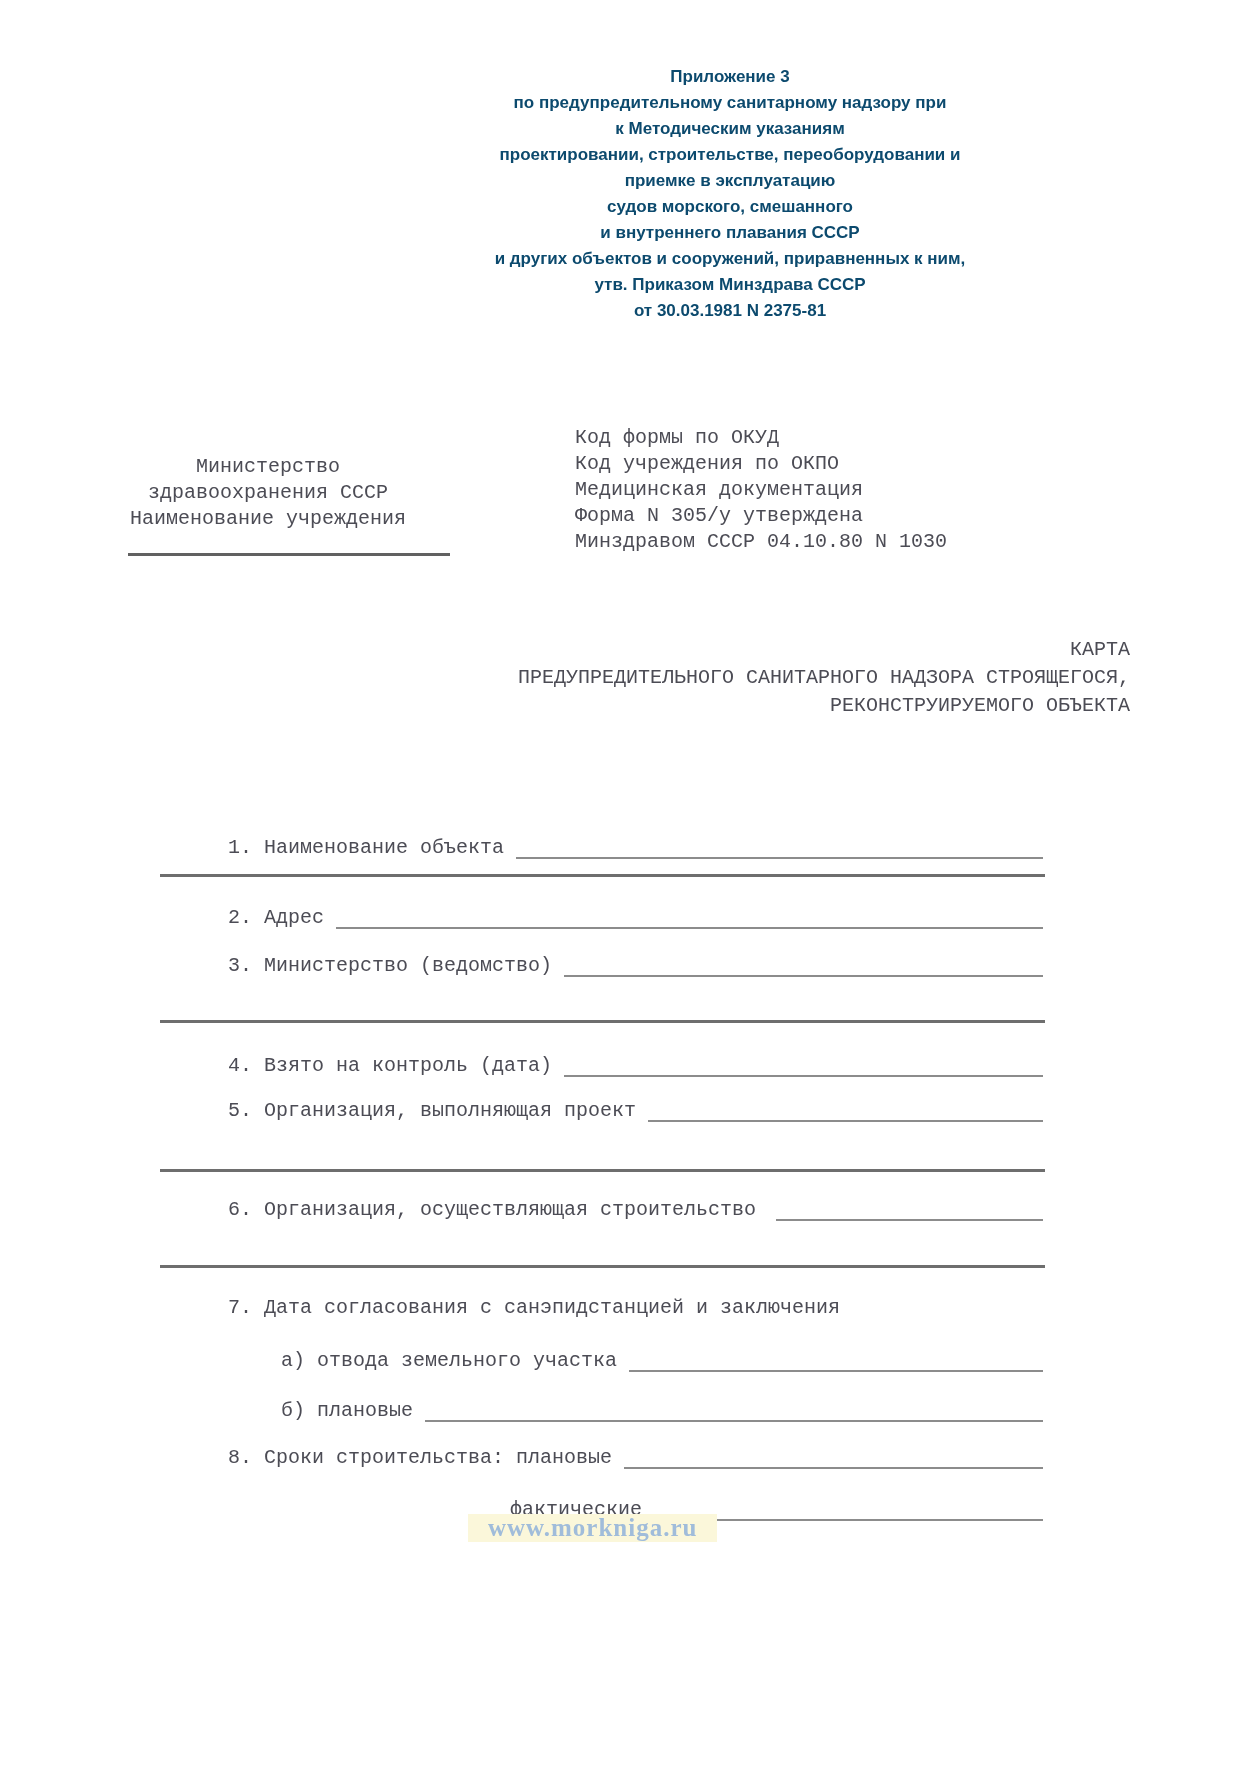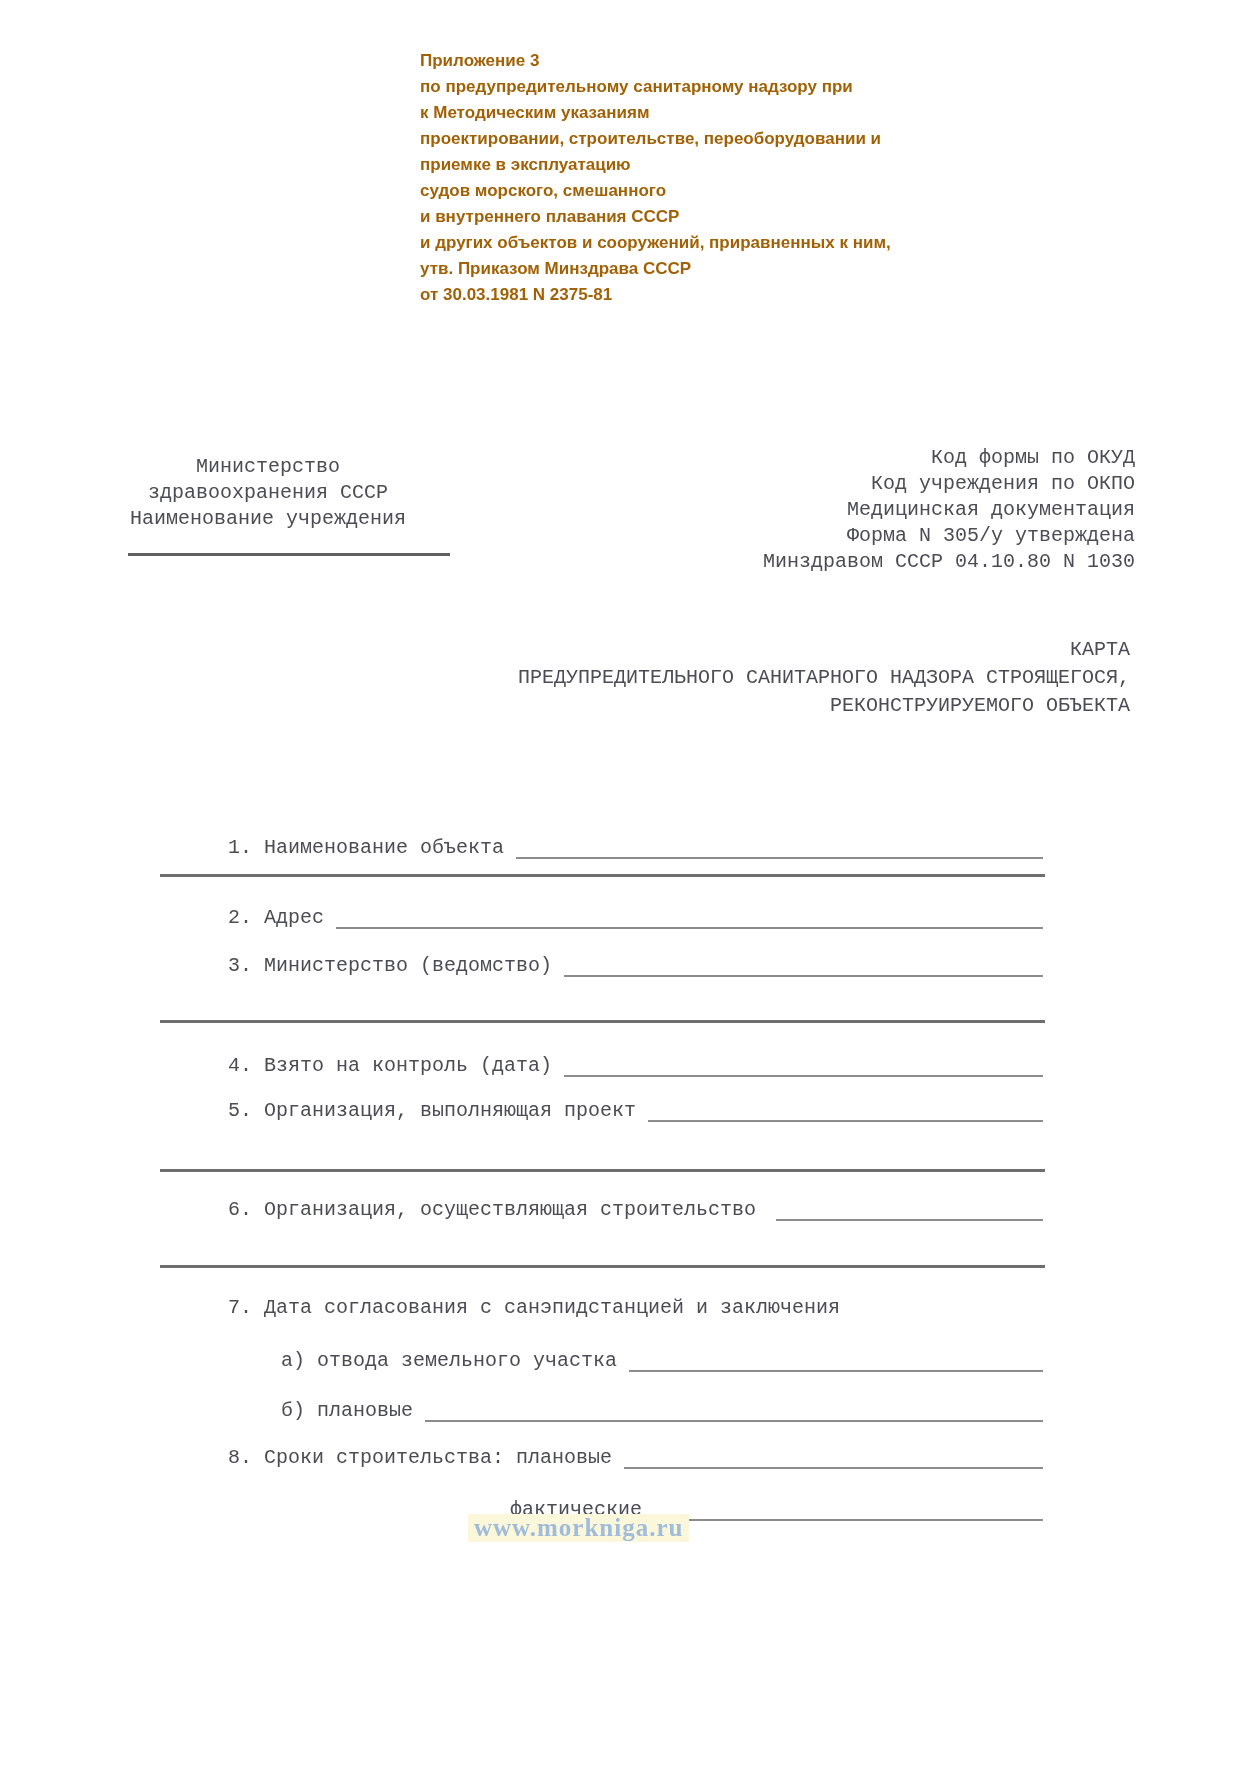--- a/index.html
+++ b/index.html
@@ -8,38 +8,38 @@
     width:1250px; height:1771px;
     margin:0 auto;
     background:#ffffff;
     overflow:hidden;
     font-family:"Liberation Mono","DejaVu Sans Mono",monospace;
     color:#4c4c55;
   }
 
   
   .appendix {
-    position:absolute; top:48px; right:210px; width:620px;
-    text-align:left;
+    position:absolute; top:64px; right:210px; width:620px;
+    text-align:center;
     font-family:"Liberation Sans","DejaVu Sans",sans-serif;
-    font-size:17px; line-height:26px; font-weight:700; color:#a16207;
+    font-size:17px; line-height:26px; font-weight:700; color:#0c4a6e;
   }
 
   
   .ministry {
     position:absolute; left:98px; top:454px; width:340px;
     text-align:center; font-size:20px; line-height:26px;
   }
   .ministry-underline {
     position:absolute; left:128px; top:553px; width:322px; height:3px;
     background:#616161;
   }
   .codes {
     position:absolute; top:425px; right:115px; width:560px;
-    text-align:right; font-size:20px; line-height:26px;margin-top:20px;
+    text-align:left; font-size:20px; line-height:26px;
   }
 
   
   .doc-title {
     position:absolute; left:70px; top:636px; width:1060px;
     text-align:right; font-size:20px; line-height:28px;
   }
 
   
   .row {
@@ -74,21 +74,21 @@
   .sep.s2 { top:1020px; }
   .sep.s3 { top:1169px; }
   .sep.s4 { top:1265px; }
 
   
   .watermark {
     position:absolute; left:468px; top:1514px;
     font-family:"Liberation Serif","DejaVu Serif",serif;
     font-weight:700; font-size:25px; letter-spacing:1px;
     color:#a0bcda; background:#fbf7da;
-    padding:1px 6px; line-height:26px;
+    padding:1px 20px; line-height:26px;
   }
 </style>
 </head>
 <body>
 
 <div class="page">
 
   <div class="appendix">
     <div>Приложение 3</div>
     <div>по предупредительному санитарному надзору при</div>

